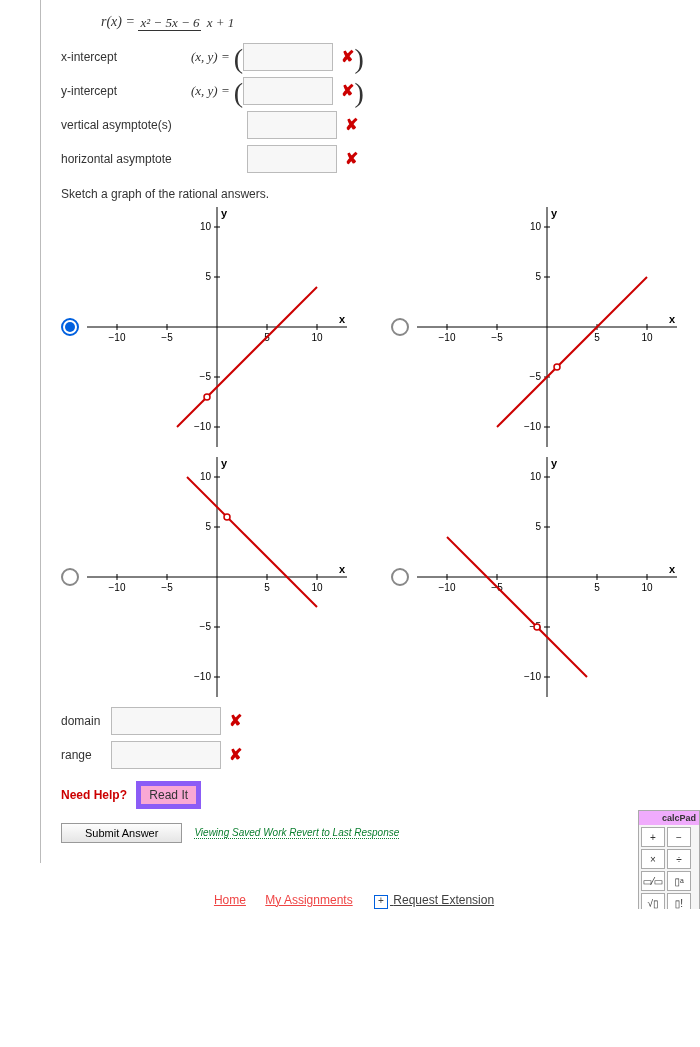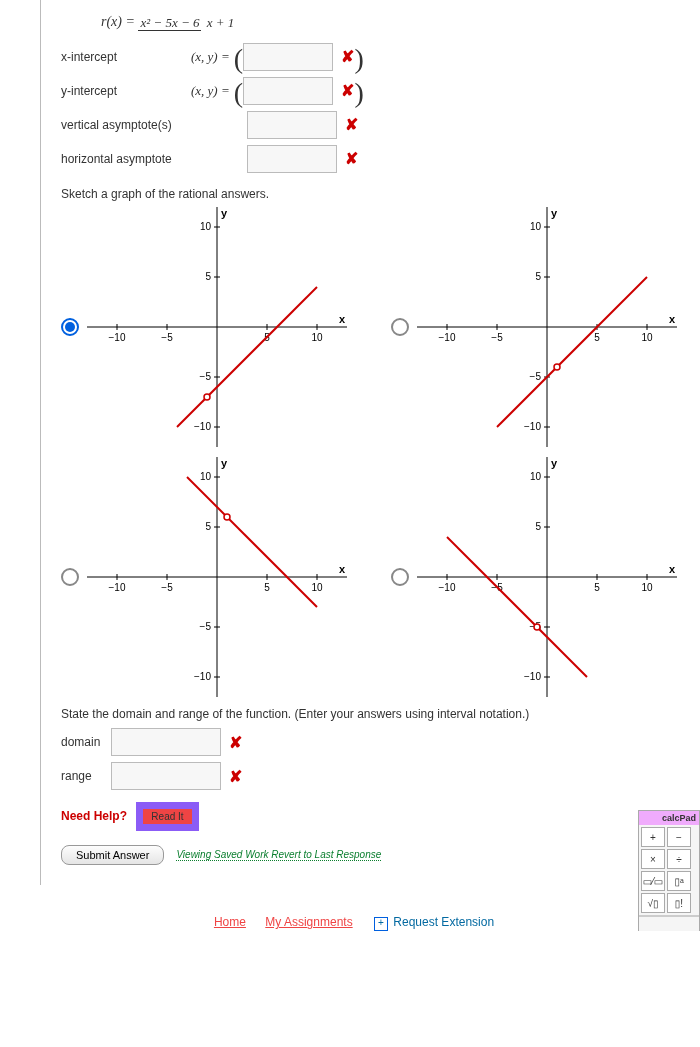--- a/index.html
+++ b/index.html
@@ -106,59 +106,60 @@
   .domain-range {
     margin-top: 10px;
   }
   .need {
     margin-top: 12px;
     color: #c00;
     font-weight: bold;
     font-size: 12px;
   }
   .need button {
-    background: #ef4444;
-    border: 7px solid #8b5cf6;
-    font-size: 10px;
+    background: #f9a8d4;
+    border: 5px solid #8b5cf6;
+    font-size: 12px;
     padding: 2px 8px;
     margin-left: 6px;
     cursor: pointer;
     color: #333;
     font-weight: normal;
   }
   .submit-row {
     margin-top: 14px;
     display: flex;
     align-items: center;
     font-size: 11px;
   }
   .submit-row button {
     background: linear-gradient(#fdfdfd,#e5e5e5);
     border: 1px solid #999;
-    border-radius: 8px;
-    padding: 3px 14px;
+    border-radius: 0;
+    padding: 3px 23px;
     font-size: 11px;
     cursor: pointer;
     margin-right: 12px;
   }
   .saved {
     color: #0a7e2e;
     font-style: italic;
     font-size: 10px;
     border-bottom: 1px dotted #0a7e2e;
   }
   .footer {
     text-align: center;
     margin-top: 30px;
     font-size: 12px;
   }
   .footer a { color: #ef4444; text-decoration: underline; cursor: pointer; margin: 0 8px;}
   .ext {
-    color: #0369a1;
+    color: #404040;
     cursor: pointer;
+    text-decoration: underline;
   }
   .ext .ico {
     display:inline-block; width:12px; height:12px; border:1px solid #0060df; font-size:10px; line-height:10px; text-align:center; margin-right:2px;
   }
   .calcpad {
     position: absolute;
     right: 0;
     top: 810px;
     width: 60px;
     border: 1px solid #aaa;
@@ -340,21 +341,20 @@
             <text x="134" y="10" font-size="11" font-weight="bold">y</text>
             <text x="252" y="116" font-size="11" font-weight="bold">x</text>
             <line x1="30" y1="80" x2="170" y2="220" stroke="#c00" stroke-width="2"></line>
             <circle cx="120" cy="170" r="3" fill="#fff" stroke="#c00" stroke-width="1.5"></circle>
           </svg>
         </div>
       </div>
     </div>
 
   <div class="domain-range">
-    <div class="instr">State the domain and range of the function. (Enter your answers using interval notation.)</div>
     <div class="row">
       <span class="lbl" style="width:50px">domain</span>
       <input class="ans" style="width: 100px;">
       <span class="mark">✘</span>
     </div>
     <div class="row">
       <span class="lbl" style="width:50px">range</span>
       <input class="ans" style="width: 100px;">
       <span class="mark">✘</span>
     </div>

